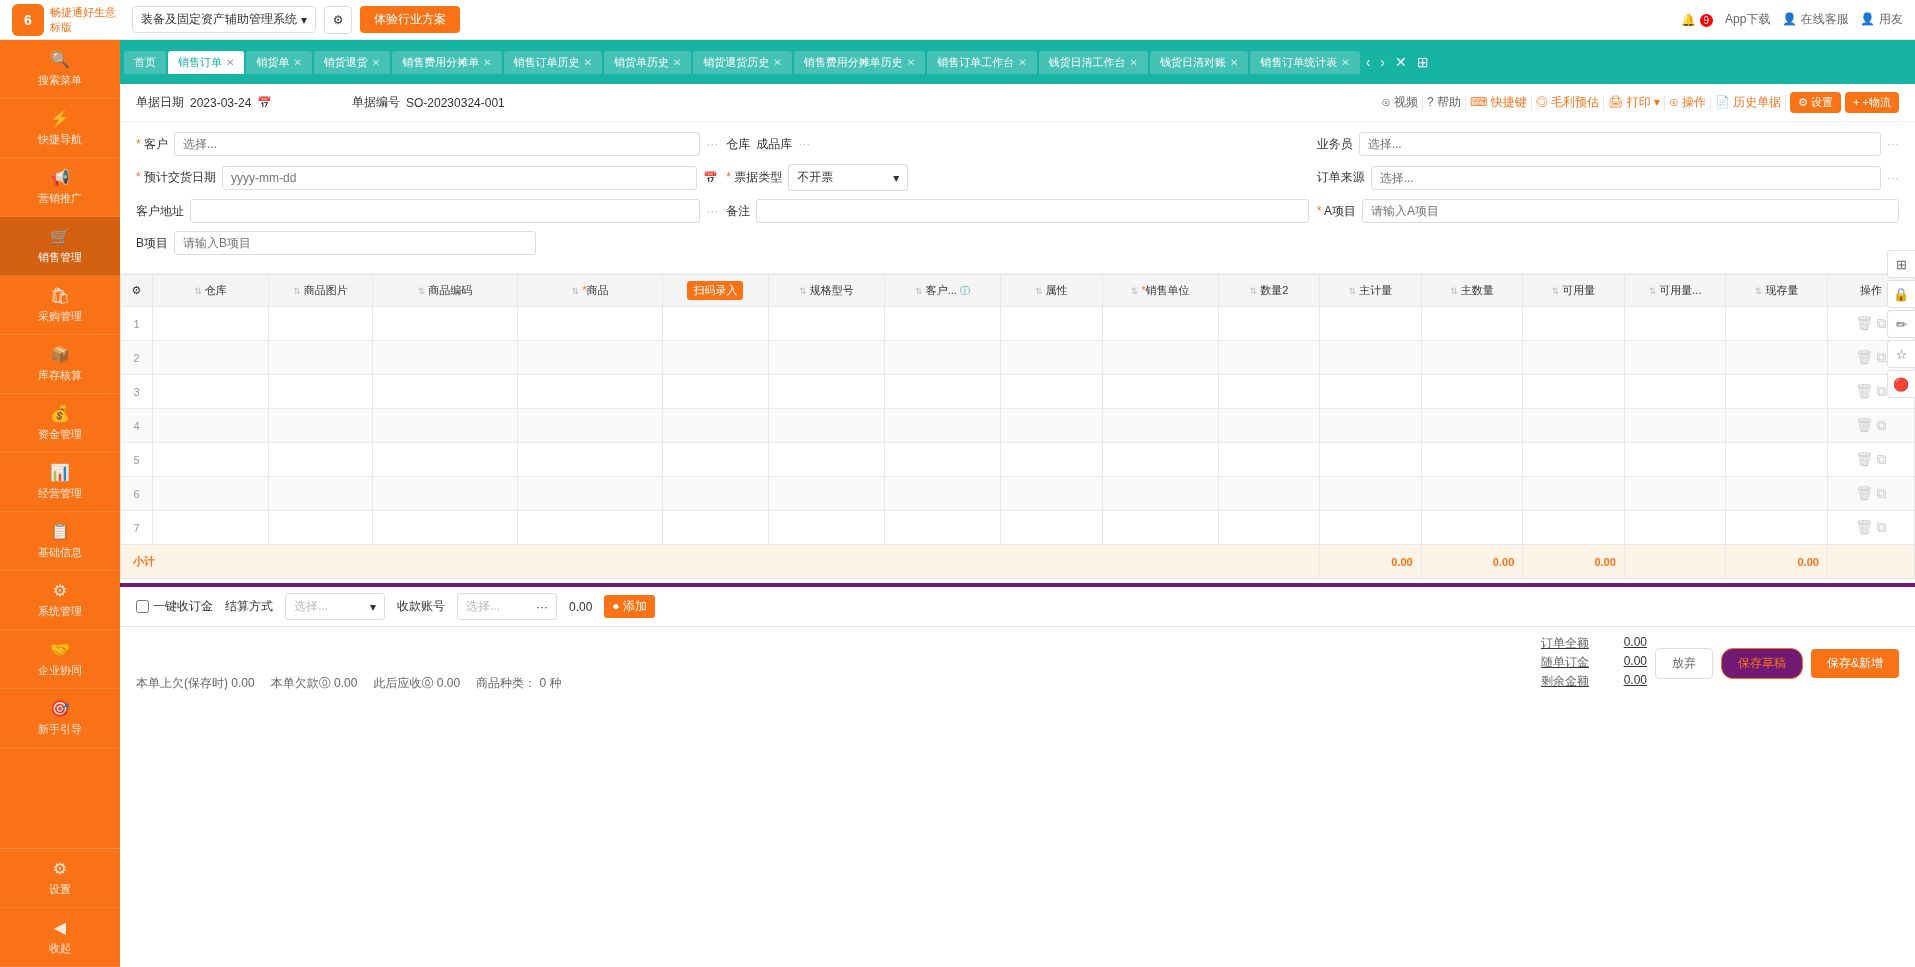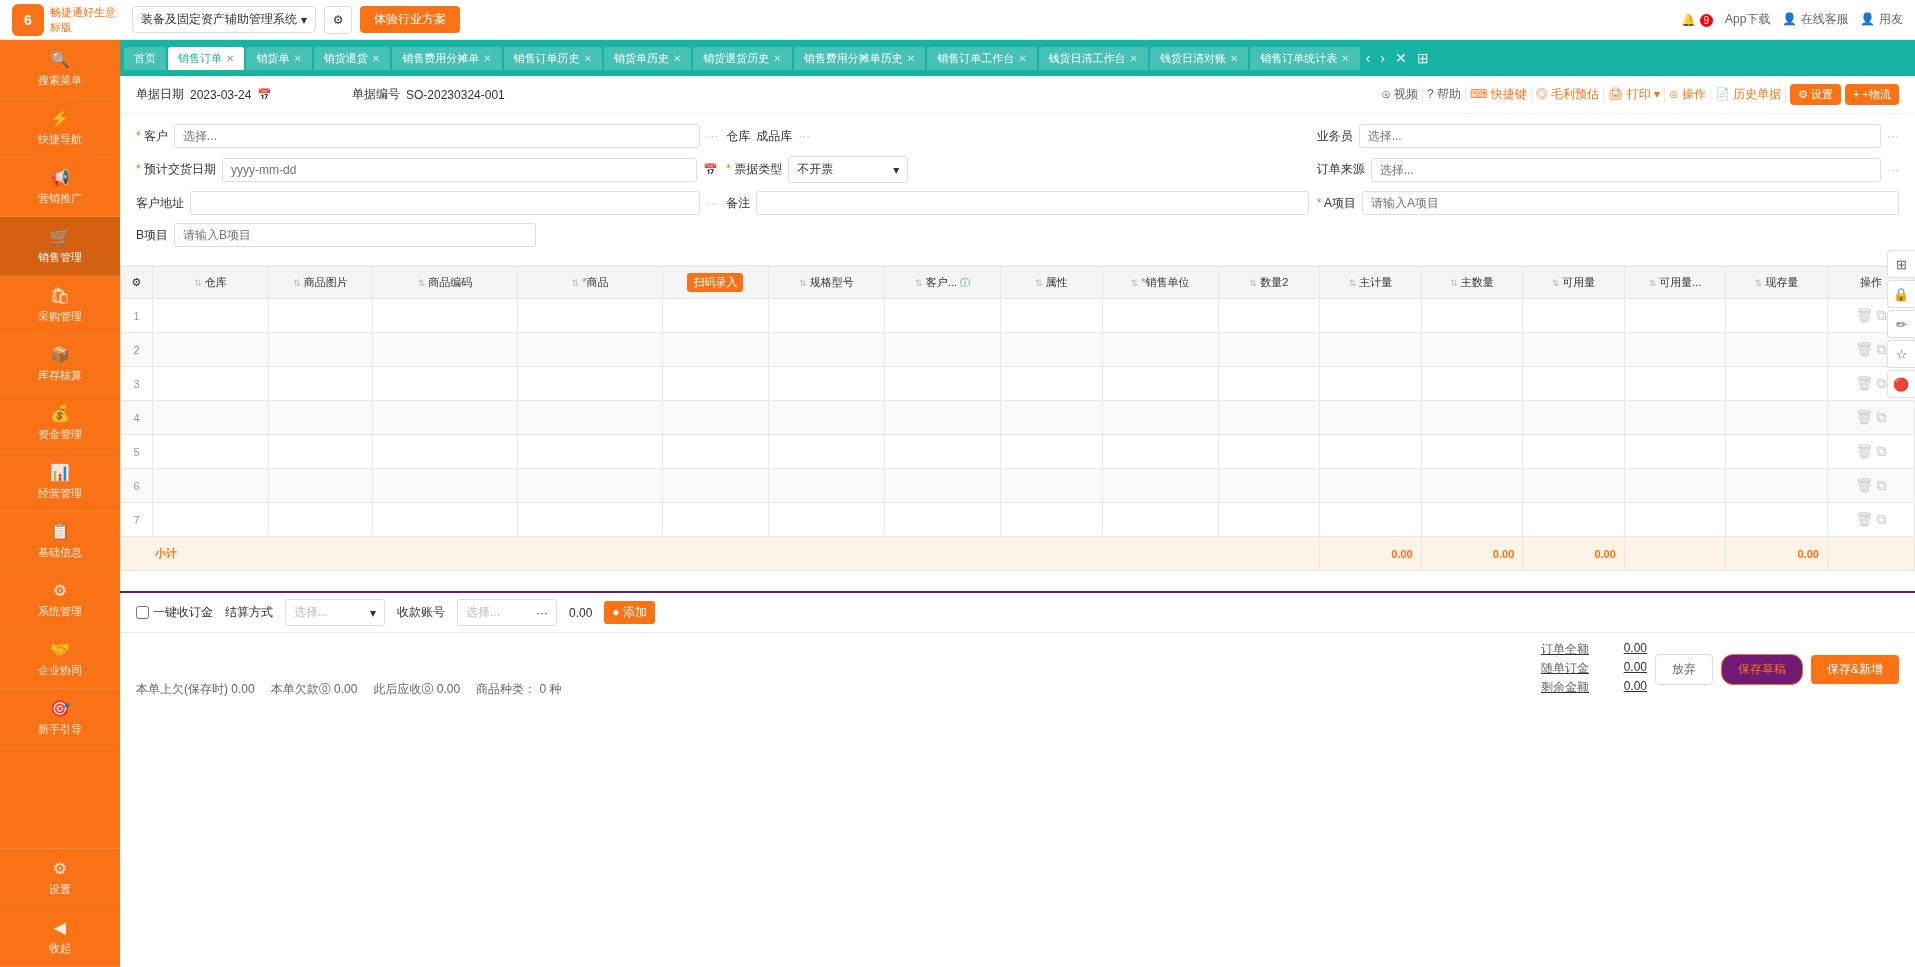--- a/index.html
+++ b/index.html
@@ -4,21 +4,21 @@
   <style>
     * { box-sizing: border-box; margin: 0; padding: 0; }
     body { font-family: 'Microsoft YaHei', Arial, sans-serif; font-size: 12px; background: #f0f2f5; color: #333; overflow: hidden; height: 967px; }
 
     
     .app-wrapper { display: flex; flex-direction: column; height: 967px; }
     .top-bar { height: 40px; background: #fff; display: flex; align-items: center; padding: 0 12px; border-bottom: 1px solid #e8e8e8; gap: 8px; }
     .main-layout { display: flex; flex: 1; overflow: hidden; }
     .sidebar { width: 120px; background: #f97316; display: flex; flex-direction: column; flex-shrink: 0; }
     .content-area { flex: 1; display: flex; flex-direction: column; overflow: hidden; }
-    .tab-bar { height: 36px; background: #17b3a3; display: flex; align-items: center; padding: 0 4px; gap: 2px; overflow: hidden; }
+    .tab-bar { height: 44px; background: #17b3a3; display: flex; align-items: center; padding: 0 4px; gap: 2px; overflow: hidden; }
     .main-content { flex: 1; background: #fff; overflow: auto; padding: 0; }
 
     
     .top-bar-logo { display: flex; align-items: center; gap: 6px; }
     .logo-icon { width: 32px; height: 32px; background: #f97316; border-radius: 6px; display: flex; align-items: center; justify-content: center; color: white; font-size: 14px; font-weight: bold; }
     .logo-text { font-size: 11px; color: #f97316; line-height: 1.3; }
     .system-select { margin-left: 8px; background: #fff; border: 1px solid #ddd; border-radius: 4px; padding: 4px 8px; font-size: 12px; color: #333; display: flex; align-items: center; gap: 4px; cursor: pointer; }
     .top-bar-right { margin-left: auto; display: flex; align-items: center; gap: 12px; font-size: 12px; color: #666; }
     .btn-orange { background: #f97316; color: white; border: none; border-radius: 4px; padding: 5px 14px; cursor: pointer; font-size: 12px; }
     .badge { background: #f00; color: #fff; border-radius: 10px; padding: 1px 4px; font-size: 10px; }
@@ -510,33 +510,33 @@
                 <td></td>
                 <td></td>
                 <td></td>
                 <td></td>
                 <td style="text-align:center;">
                   <span class="table-action-btn">🗑</span>
                   <span class="table-action-btn">⧉</span>
                 </td>
               </tr>
               <tr class="subtotal-row">
-                <td colspan="11" style="padding:6px 34px;"><span class="subtotal-label">小计</span></td>
+                <td colspan="11" style="padding:6px 12px;"><span class="subtotal-label">小计</span></td>
                 <td style="text-align:right;"><span class="subtotal-value">0.00</span></td>
                 <td style="text-align:right;"><span class="subtotal-value">0.00</span></td>
                 <td style="text-align:right;"><span class="subtotal-value">0.00</span></td>
                 <td style="text-align:right;"></td>
                 <td style="text-align:right;"><span class="subtotal-value">0.00</span></td>
                 <td></td>
               </tr>
             </tbody>
           </table>
         </div>
 
-        <div class="bottom-bar" style="border-top:2px solid #701a75; margin-top:20px;">
+        <div class="bottom-bar" style="border-top:4px solid #701a75; margin-top:4px;">
           <label class="checkbox-label">
             <input type="checkbox" style="">
             <span>一键收订金</span>
           </label>
           <span>结算方式</span>
           <div class="form-select" style="min-width:100px;">
             <span style="color:#bbb;">选择...</span>
             <span>▾</span>
           </div>
           <span>收款账号</span>

